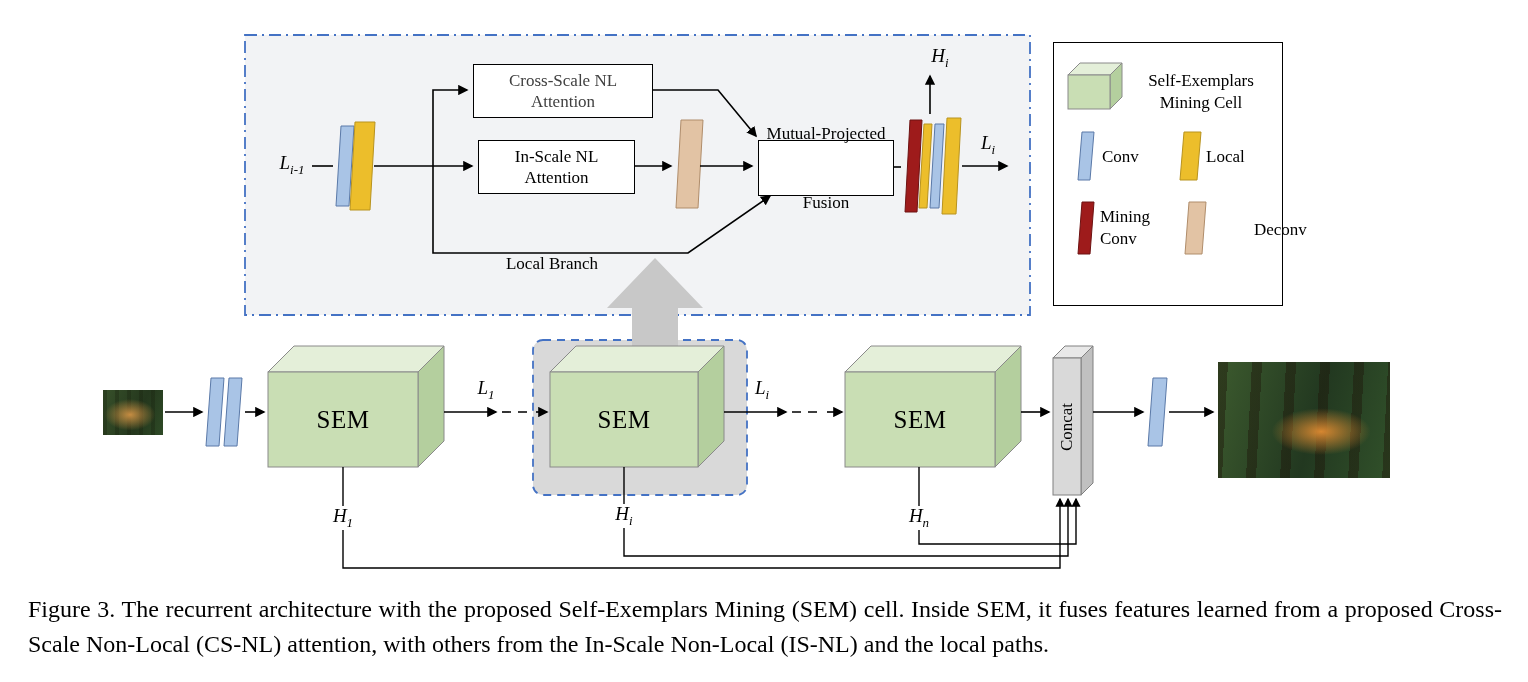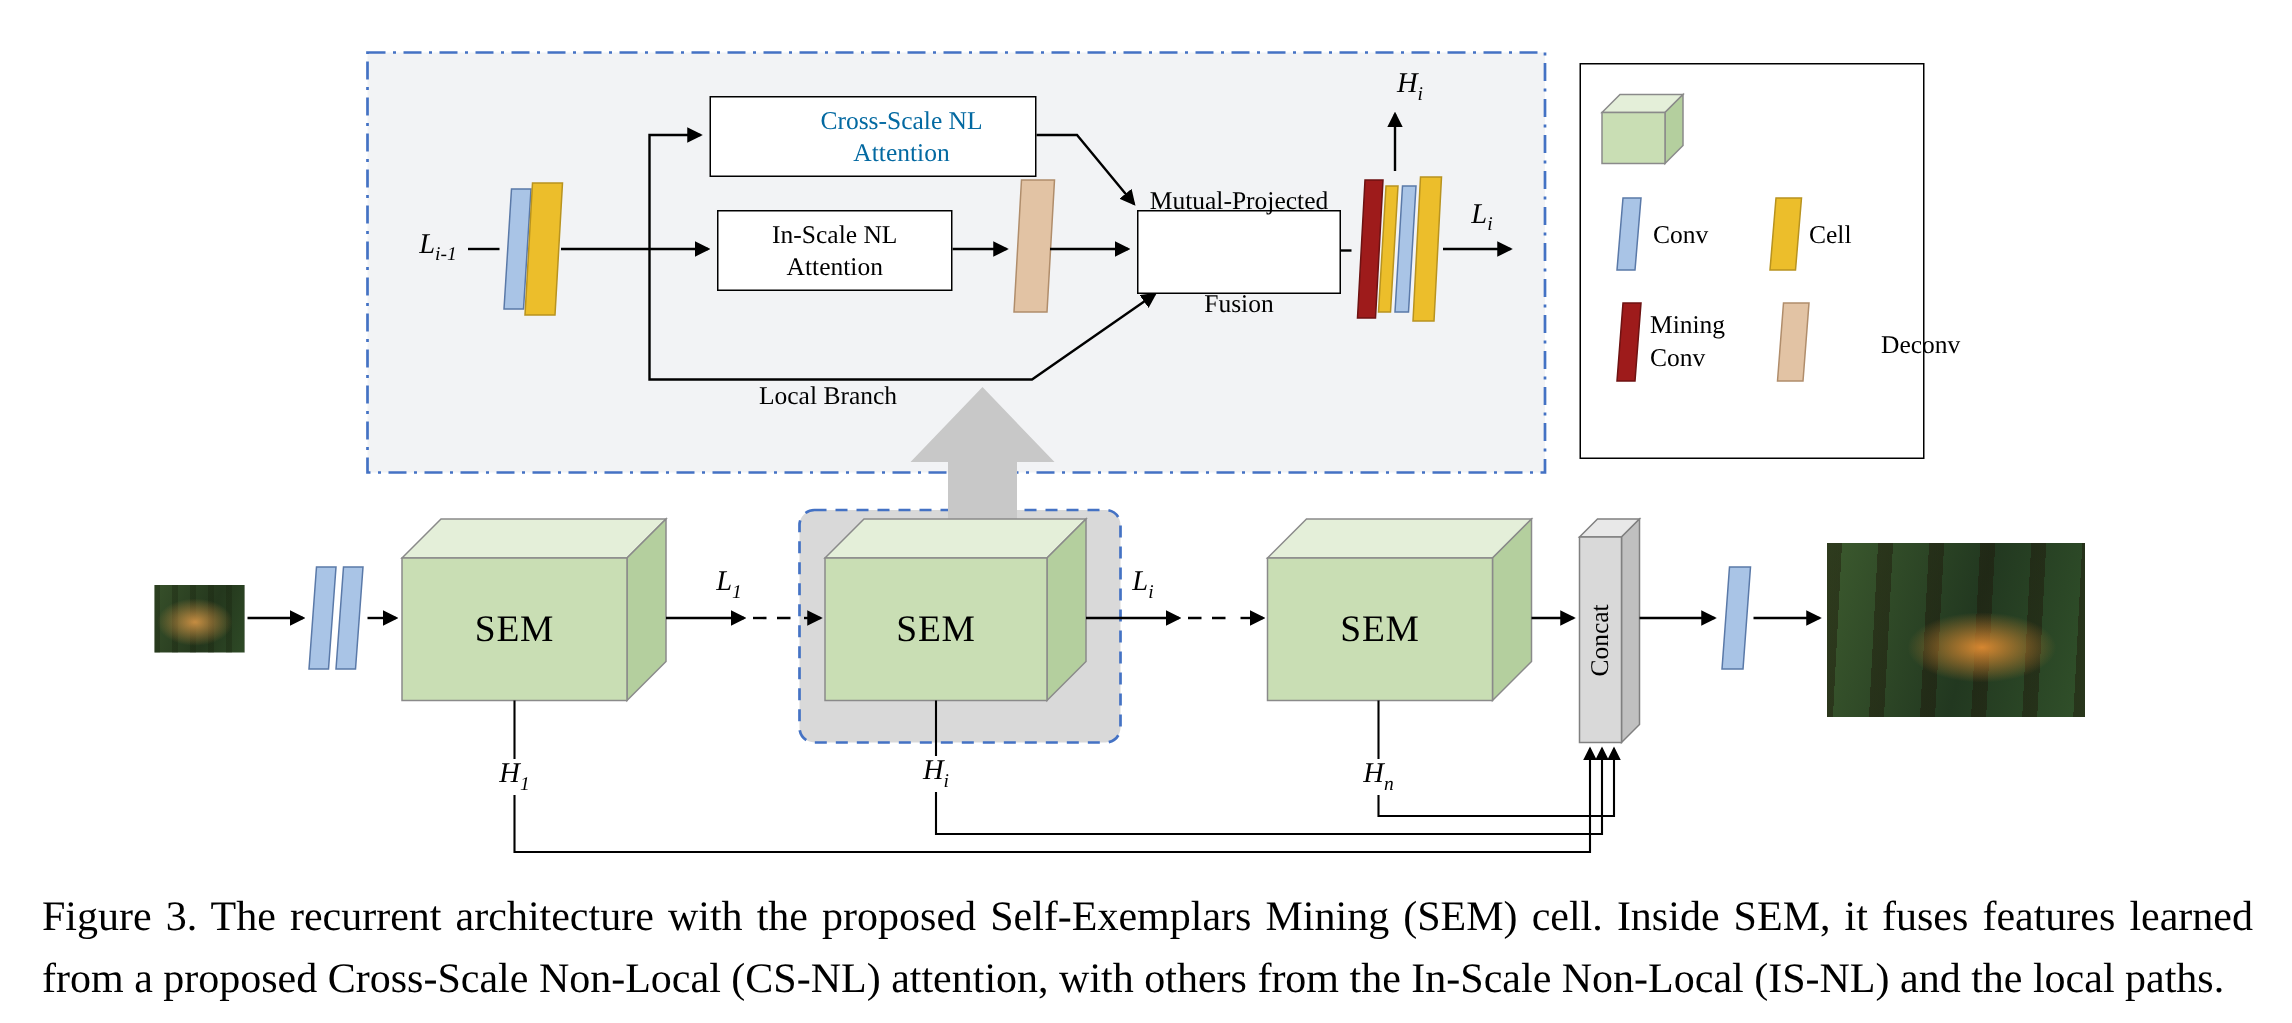--- a/index.html
+++ b/index.html
@@ -8,21 +8,21 @@
     font-family:"Liberation Serif", serif; overflow:hidden; color:#000;
   }
   svg.layer { position:absolute; left:0; top:0; }
 
   
   .dbox {
     position:absolute; background:#ffffff; border:1.6px solid #000;
     display:flex; flex-direction:column; align-items:center; justify-content:center;
     font-size:17px; line-height:1.25; text-align:center;
   }
-  .dbox.red { color:#0369a1;padding-left:38px; }
+  .dbox.red { color:#404040; }
 
   
   .mlabel {
     position:absolute; transform:translate(-50%,-50%);
     font-style:italic; font-size:19px; white-space:nowrap;
   }
   .mlabel sub { font-size:13px; font-style:italic; }
 
   .plabel {
     position:absolute; transform:translate(-50%,-50%);
@@ -58,21 +58,21 @@
   .photo.out {
     left:1218px; top:362px; width:172px; height:116px;
     background:
       radial-gradient(ellipse 40% 28% at 60% 60%, rgba(224,140,50,.95), rgba(224,140,50,0) 72%),
       repeating-linear-gradient(93deg, rgba(30,22,10,.45) 0 10px, rgba(0,0,0,0) 10px 34px),
       linear-gradient(105deg, #3c5a2e, #223820 55%, #31512a);
   }
 
   .caption {
     position:absolute; left:28px; top:592px; width:1474px;
-    font-size:28px; line-height:1.45; text-align:justify;font-family:Liberation Serif, serif;
+    font-size:24px; line-height:1.45; text-align:justify;font-family:Liberation Serif, serif;
   }
 </style>
 </head>
 <body>
 
 <div class="canvas">
 
   <svg class="layer" width="1528" height="682" viewBox="0 0 1528 682">
     <defs>
       <marker id="arr" viewBox="0 0 10 10" refX="8.5" refY="5" markerWidth="6.5" markerHeight="6.5" orient="auto-start-reverse">
@@ -188,22 +188,26 @@
   </div>
   <div class="plabel" style="left:552px; top:240px;"><span>Local Branch</span></div>
   <div class="mlabel" style="left:940px; top:58px;">
     <span>H</span><sub>i</sub>
   </div>
   <div class="mlabel" style="left:988px; top:145px;">
     <span>L</span><sub>i</sub>
   </div>
 
   <div class="legend-box"></div>
+  <div class="legend-label center" style="left:1128px; top:70px; width:146px;">
+    <div>Self-Exemplars</div>
+    <div>Mining Cell</div>
+  </div>
   <div class="legend-label" style="left:1102px; top:146px;">Conv</div>
-  <div class="legend-label" style="left:1206px; top:146px;">Cell</div>
+  <div class="legend-label" style="left:1206px; top:146px;">Local</div>
   <div class="legend-label" style="left:1100px; top:206px;">
     <div>Mining</div>
     <div>Conv</div>
   </div>
   <div class="legend-label" style="left:1210px; top:219px;margin-left:44px;">Deconv</div>
 
   <div class="sem-text" style="left:343px; top:420px;">SEM</div>
   <div class="sem-text" style="left:624px; top:420px;">SEM</div>
   <div class="sem-text" style="left:920px; top:420px;">SEM</div>
 

